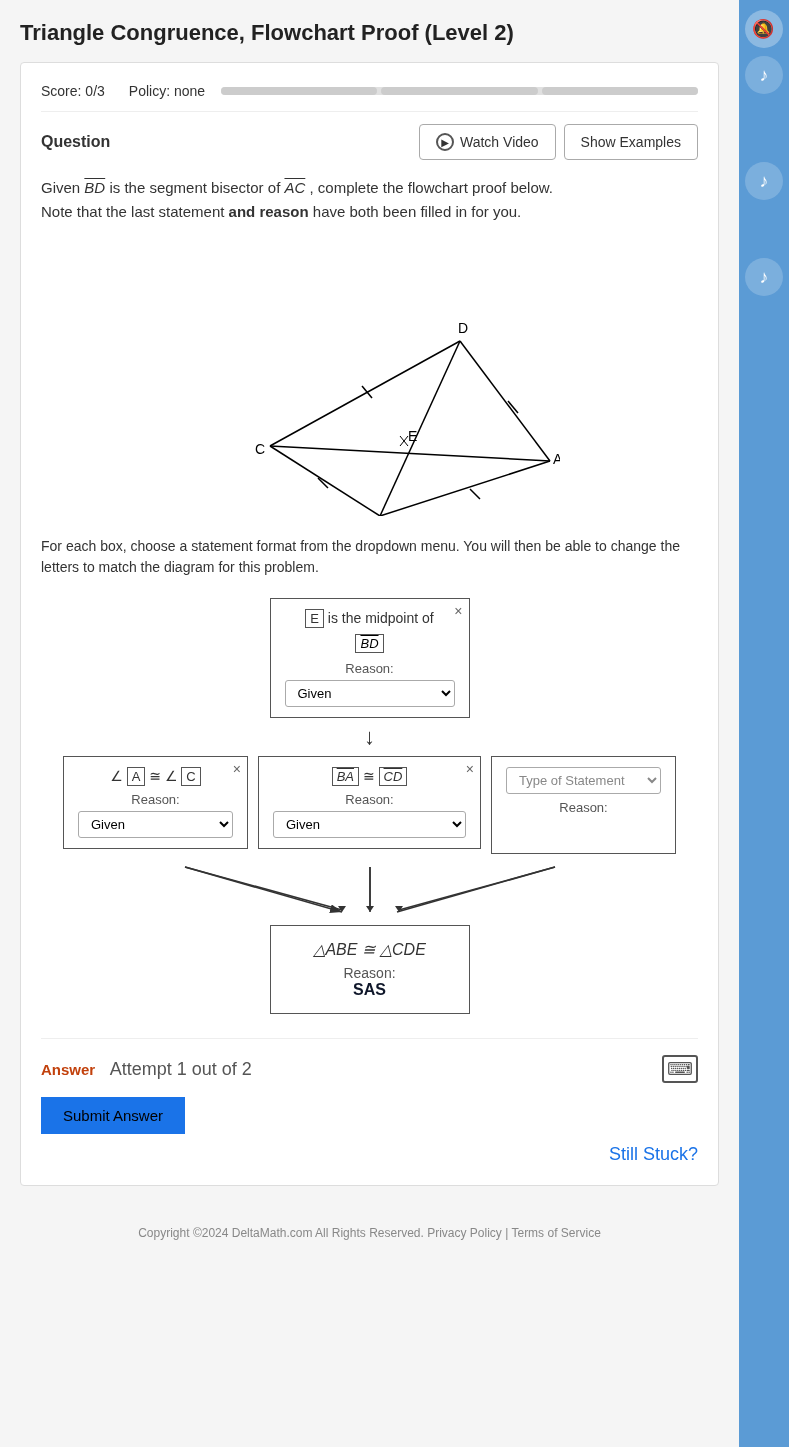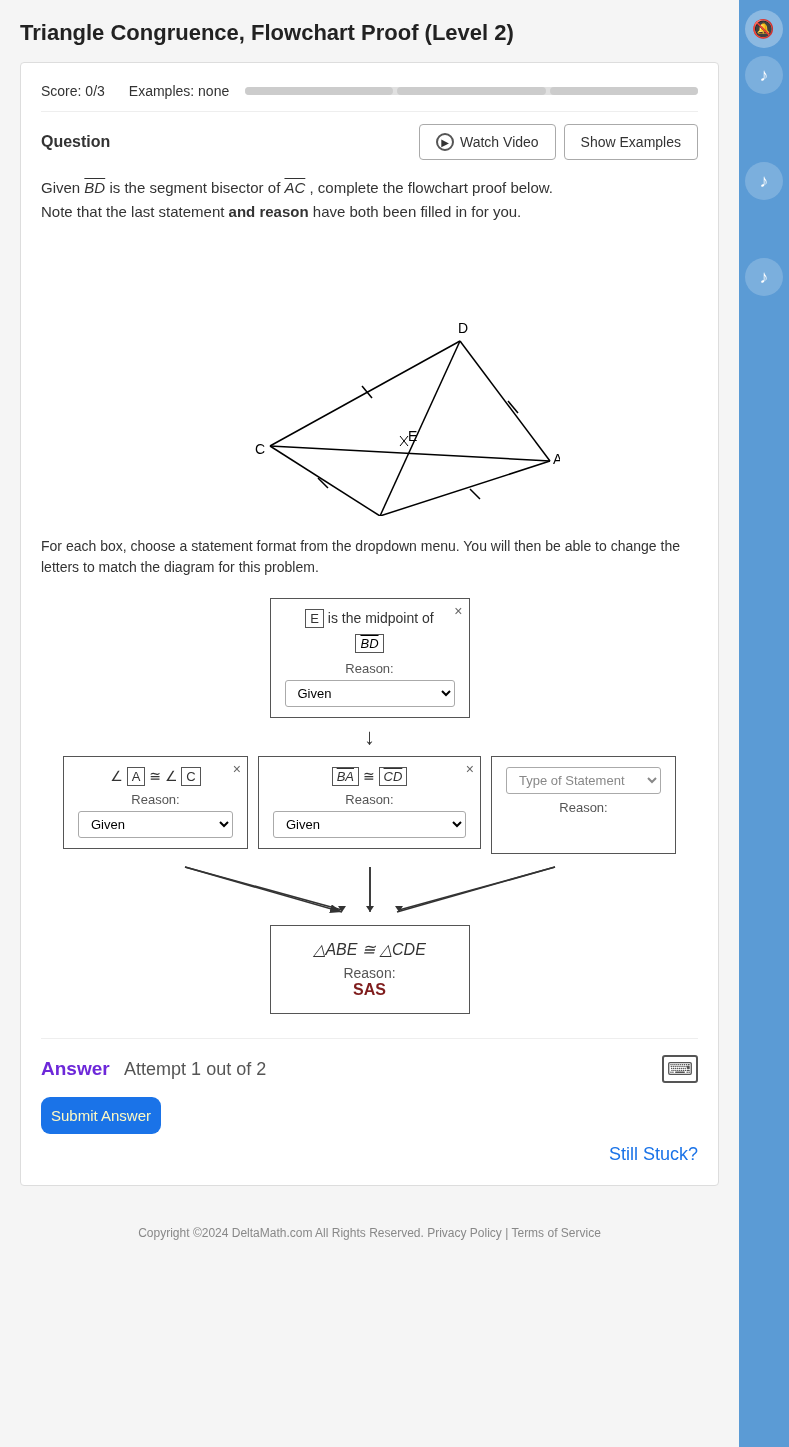--- a/index.html
+++ b/index.html
@@ -234,21 +234,21 @@
       color: #333;
       margin-bottom: 6px;
     }
     .final-reason-label {
       font-size: 14px;
       color: #555;
     }
     .final-reason {
       font-size: 16px;
       font-weight: bold;
-      color: #7f1d1d;
+      color: #0f172a;
     }
     .type-select {
       width: 100%;
       padding: 4px 8px;
       border: 1px solid #aaa;
       border-radius: 3px;
       font-size: 13px;
       background: white;
       color: #888;
       cursor: pointer;
@@ -261,46 +261,46 @@
       padding-top: 16px;
     }
     .answer-row {
       display: flex;
       align-items: center;
       justify-content: space-between;
       margin-bottom: 14px;
     }
     .answer-label {
       font-weight: bold;
-      font-size: 19px;
-      color: #6d28d9;
+      font-size: 15px;
+      color: #c2410c;
     }
     .attempt-text {
       font-size: 18px;
       color: #555;
       margin-left: 10px;
     }
     .keyboard-icon {
       width: 36px;
       height: 28px;
       border: 2px solid #555;
       border-radius: 3px;
       display: flex;
       align-items: center;
       justify-content: center;
       font-size: 18px;
       color: #555;
       cursor: pointer;
     }
     .submit-btn {
       background: #1a73e8;
-      color: #fef9c3;
+      color: #000000;
       border: none;
-      border-radius: 9px;
-      padding: 10px 10px;
+      border-radius: 0;
+      padding: 10px 22px;
       font-size: 15px;
       cursor: pointer;
     }
 
     
     .footer {
       text-align: center;
       padding: 20px;
       font-size: 12px;
       color: #888;
@@ -347,21 +347,21 @@
   <div class="page-title">Triangle Congruence, Flowchart Proof (Level 2)</div>
 
   <div class="problem-card">
 
     <div class="score-bar">
       <span class="score-text">
         <span>Score:</span>
         <span>0/3</span>
       </span>
       <span class="score-text" style="margin-left:8px;">
-        <span>Examples:</span>
+        <span>Policy:</span>
         <span>none</span>
       </span>
       <div class="progress-bar-container">
         <div class="progress-segment seg1"></div>
         <div class="progress-segment seg2"></div>
         <div class="progress-segment seg3"></div>
       </div>
     </div>
 
     <hr class="divider">

